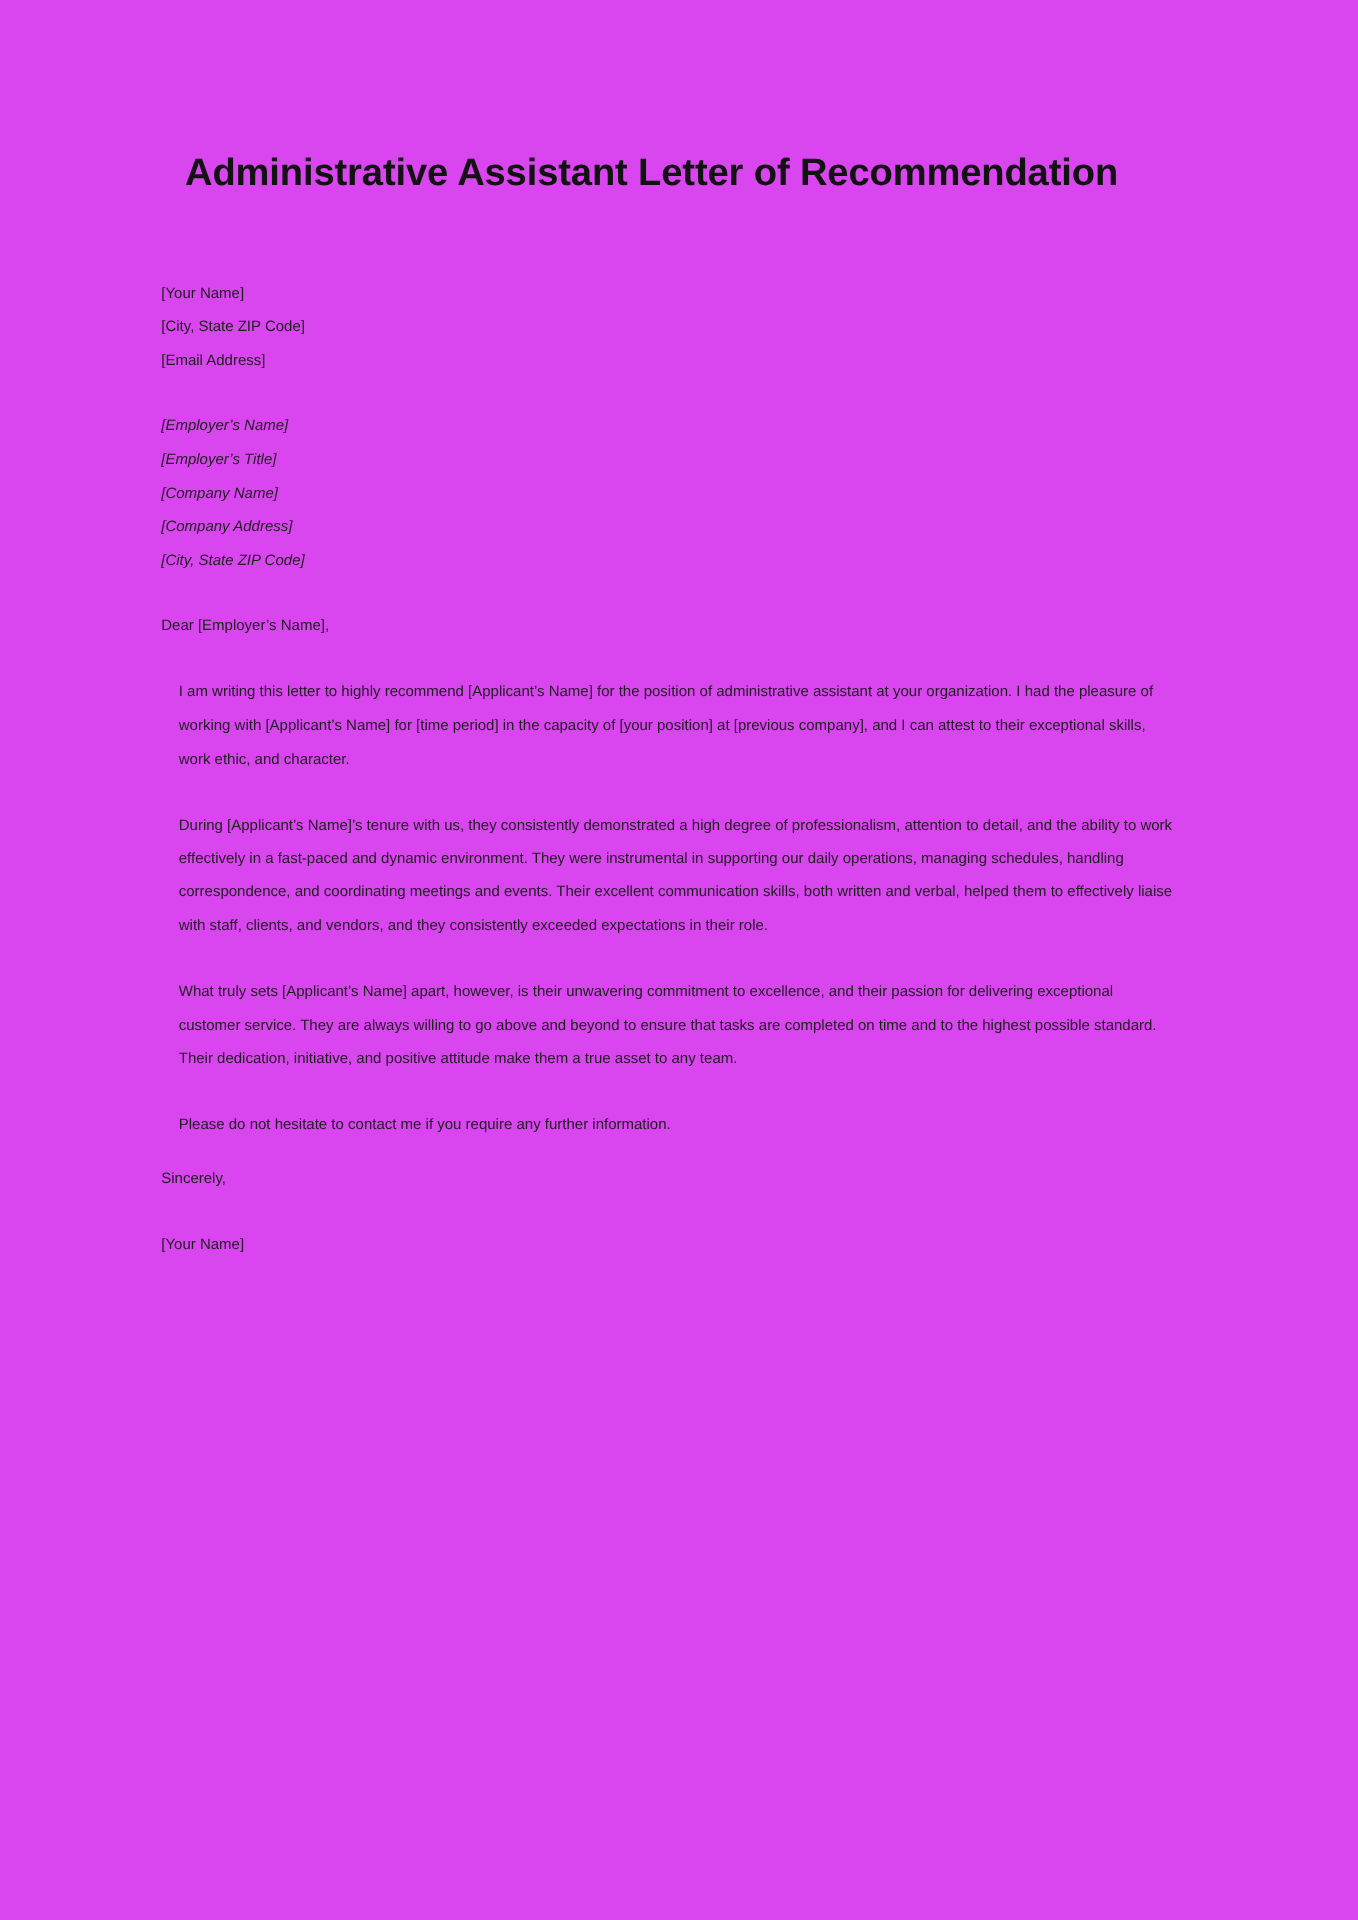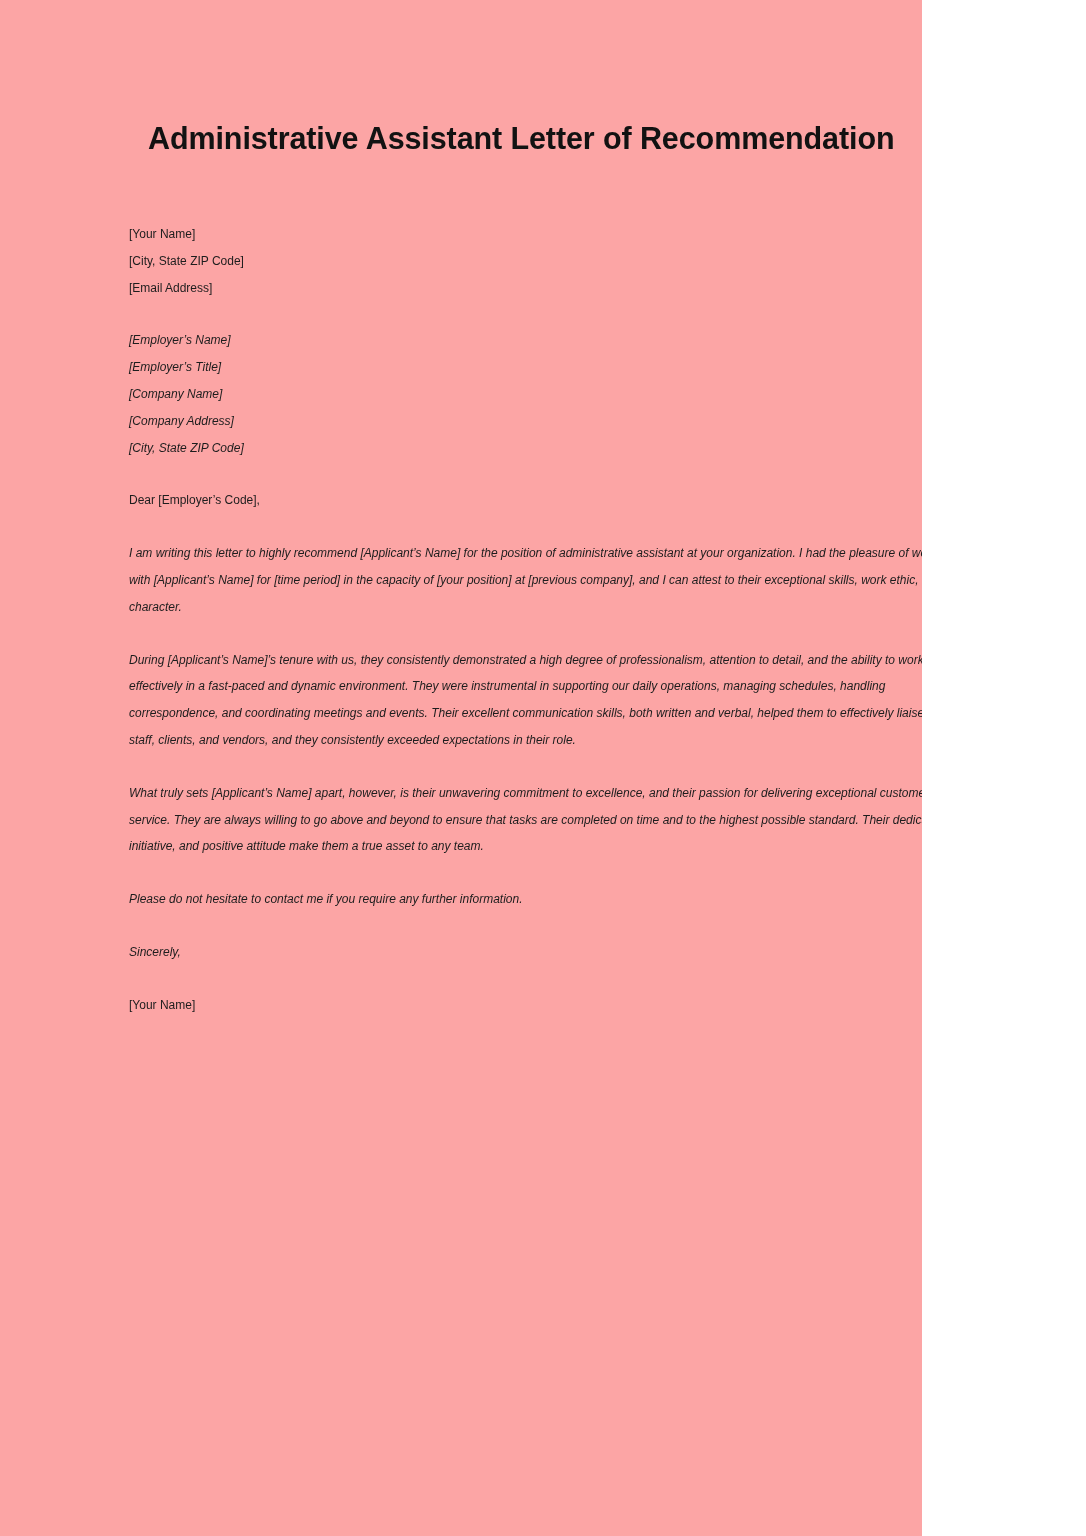--- a/index.html
+++ b/index.html
@@ -9,23 +9,23 @@
   }
   body {
     width: 1086px;
     height: 1536px;
     font-family: "Liberation Sans", "DejaVu Sans", sans-serif;
     color: #1a1a1a;
     -webkit-font-smoothing: antialiased;
   }
   .page {
     position: relative;
-    width: 922px;
+    width: 1086px;
     height: 1536px;
-    background: #fca5a5;
+    background: #d946ef;
     box-sizing: border-box;
     overflow: hidden;
   }
   .doc-body {
     position: absolute;
     left: 129px;
     top: 118px;
     width: 828px;
   }
   .doc-title {
@@ -41,30 +41,29 @@
   .block {
     margin-top: 26px;
     font-size: 12px;
     line-height: 26.8px;
     color: #1d1d1d;
   }
   .block.addr-sender { margin-top: 63px; }
   .block.addr-recipient { margin-top: 26px; font-style: italic; }
   .block.salutation { margin-top: 26px; }
   .block.para { margin-top: 26px; text-align: left; }
-  .block.closing { margin-top: 26px; font-style: italic; }
+  .block.closing { margin-top: 16px; }
   .block.signature { margin-top: 26px; }
   .line {
     display: block;
     white-space: pre;
   }
   p.para-text {
-    margin: 0;
+    margin: 14px;
     padding: 0;
-    font-style: italic;
   }
 </style>
 </head>
 <body>
 
 <div class="page">
 
   <div class="doc-body">
 
     <h1 class="doc-title">Administrative Assistant Letter of Recommendation</h1>
@@ -77,21 +76,21 @@
 
     <div class="block addr-recipient">
       <span class="line">[Employer’s Name]</span>
       <span class="line">[Employer’s Title]</span>
       <span class="line">[Company Name]</span>
       <span class="line">[Company Address]</span>
       <span class="line">[City, State ZIP Code]</span>
     </div>
 
     <div class="block salutation">
-      <span class="line">Dear [Employer’s Code],</span>
+      <span class="line">Dear [Employer’s Name],</span>
     </div>
 
     <div class="block para">
       <p class="para-text">I am writing this letter to highly recommend [Applicant’s Name] for the position of administrative assistant at your organization. I had the pleasure of working with [Applicant’s Name] for [time period] in the capacity of [your position] at [previous company], and I can attest to their exceptional skills, work ethic, and character.</p>
     </div>
 
     <div class="block para">
       <p class="para-text">During [Applicant’s Name]’s tenure with us, they consistently demonstrated a high degree of professionalism, attention to detail, and the ability to work effectively in a fast-paced and dynamic environment. They were instrumental in supporting our daily operations, managing schedules, handling correspondence, and coordinating meetings and events. Their excellent communication skills, both written and verbal, helped them to effectively liaise with staff, clients, and vendors, and they consistently exceeded expectations in their role.</p>
     </div>
 

